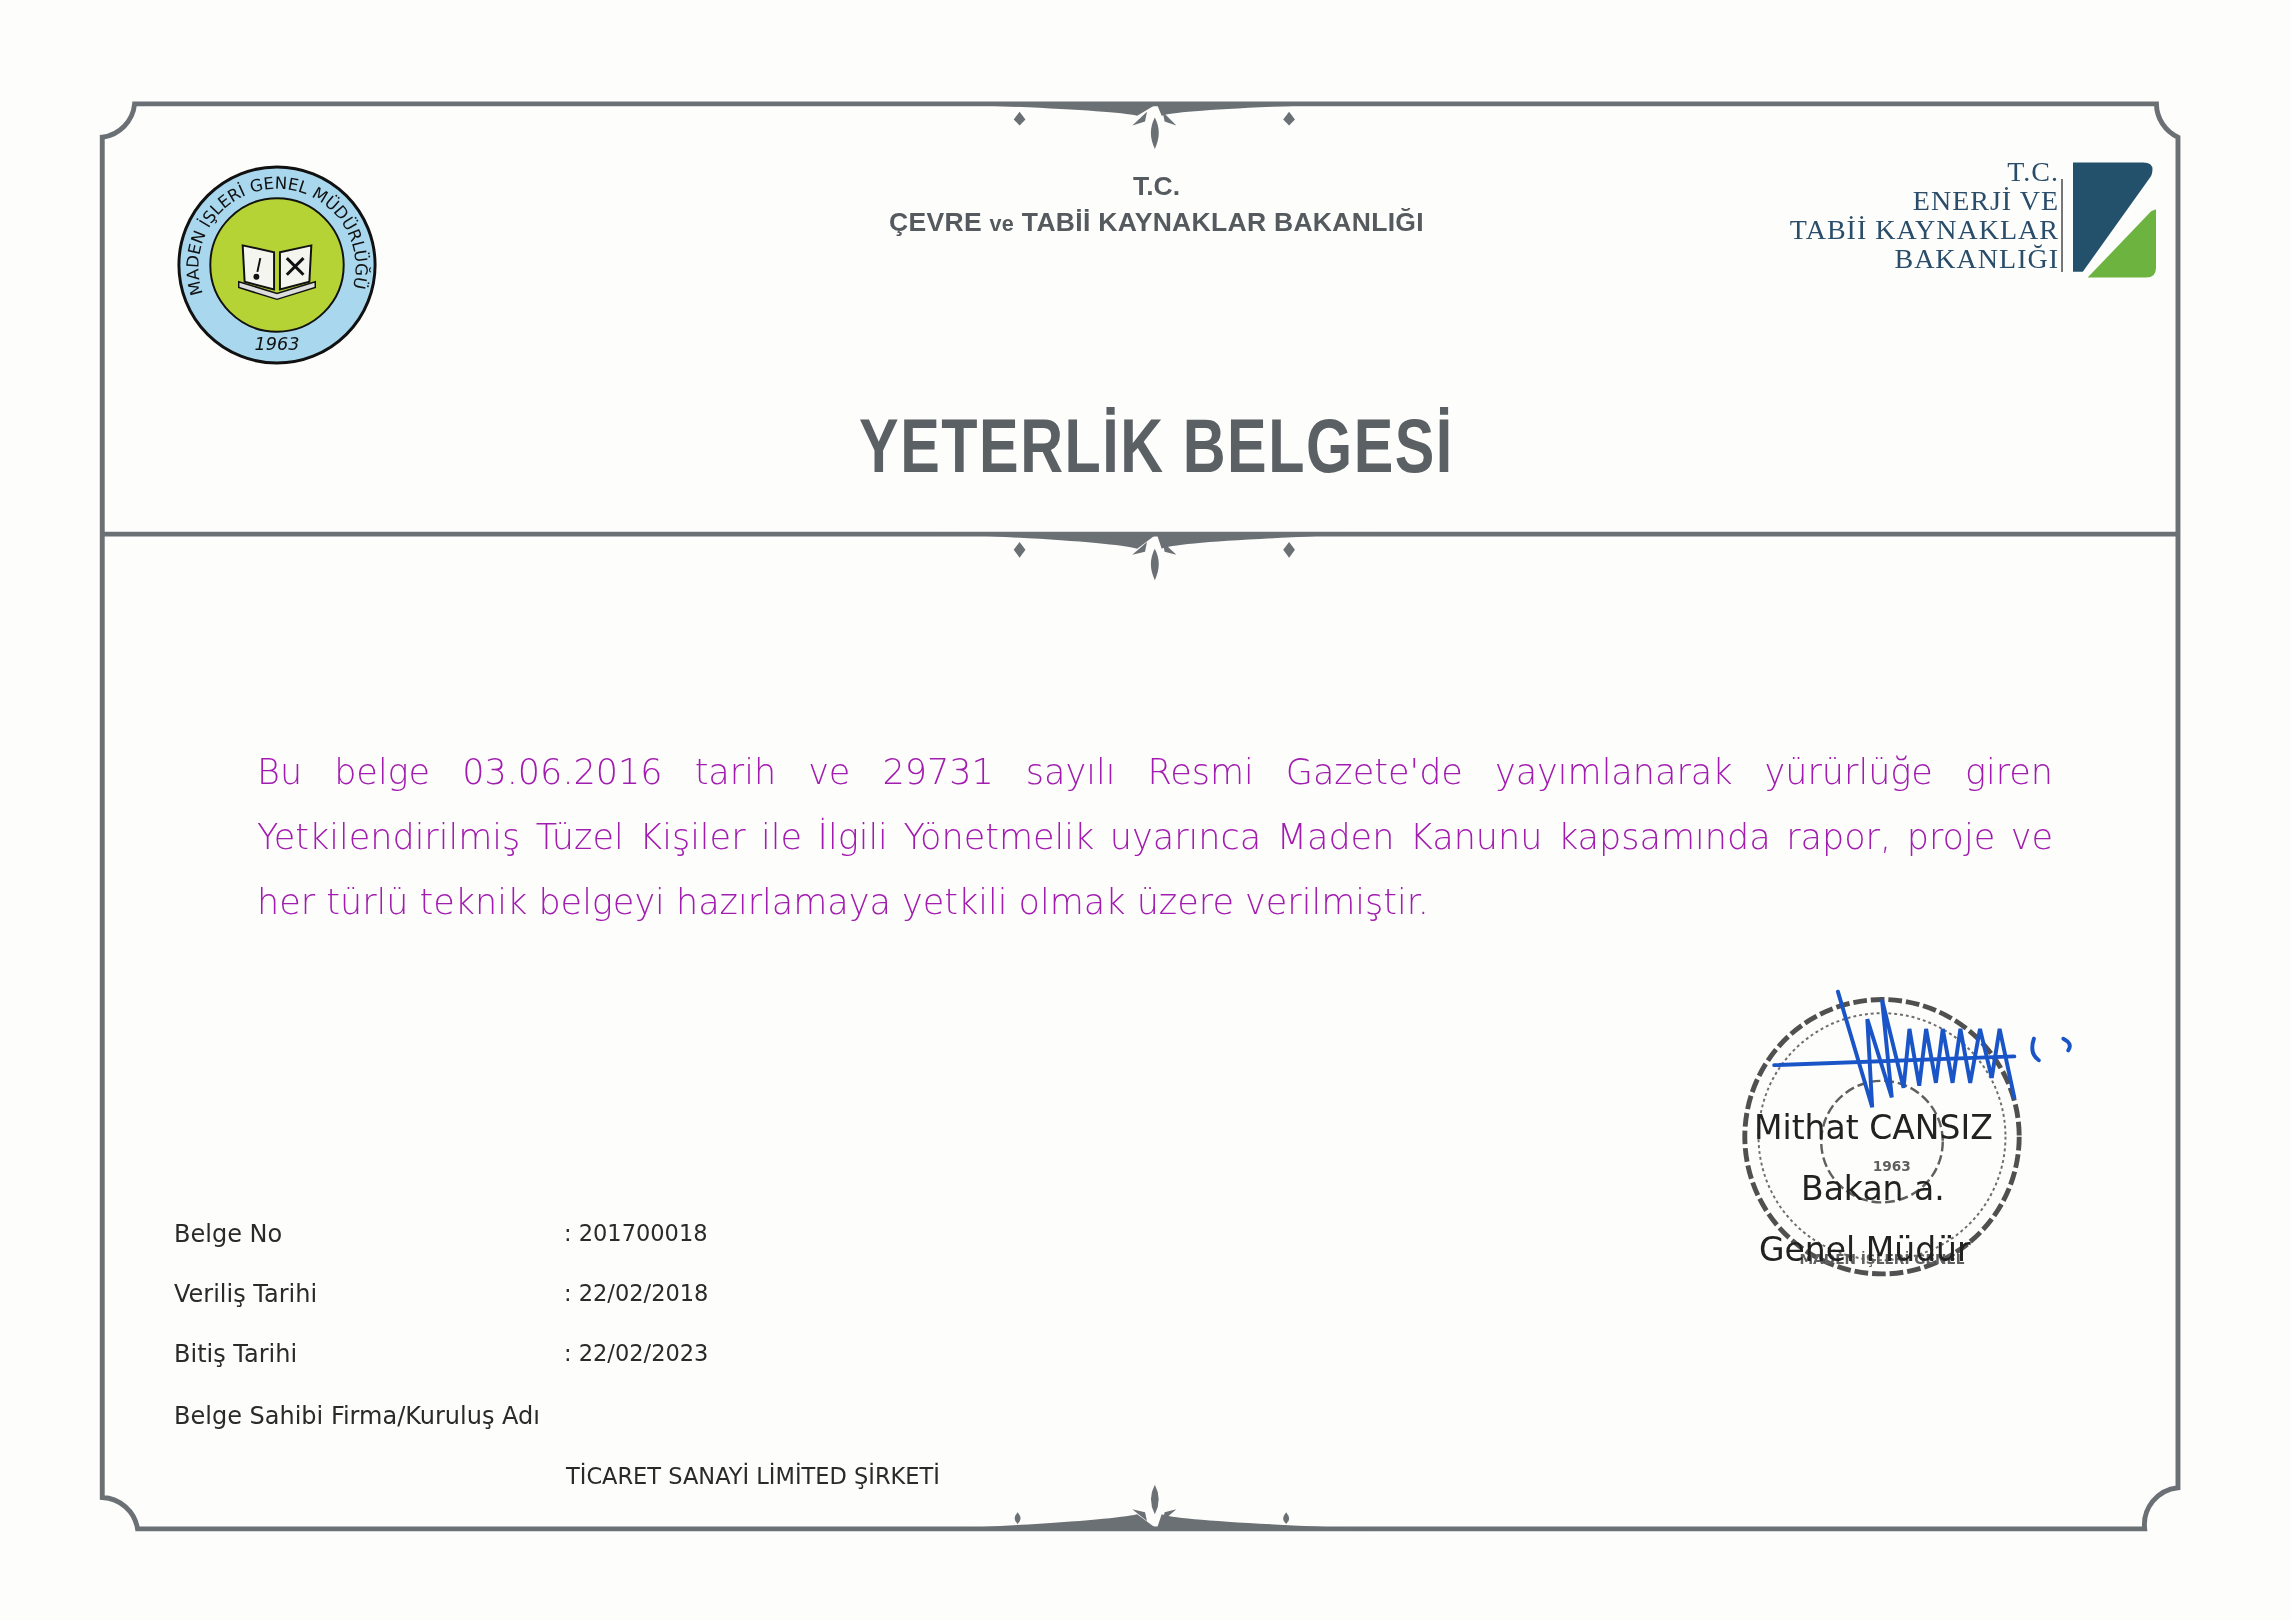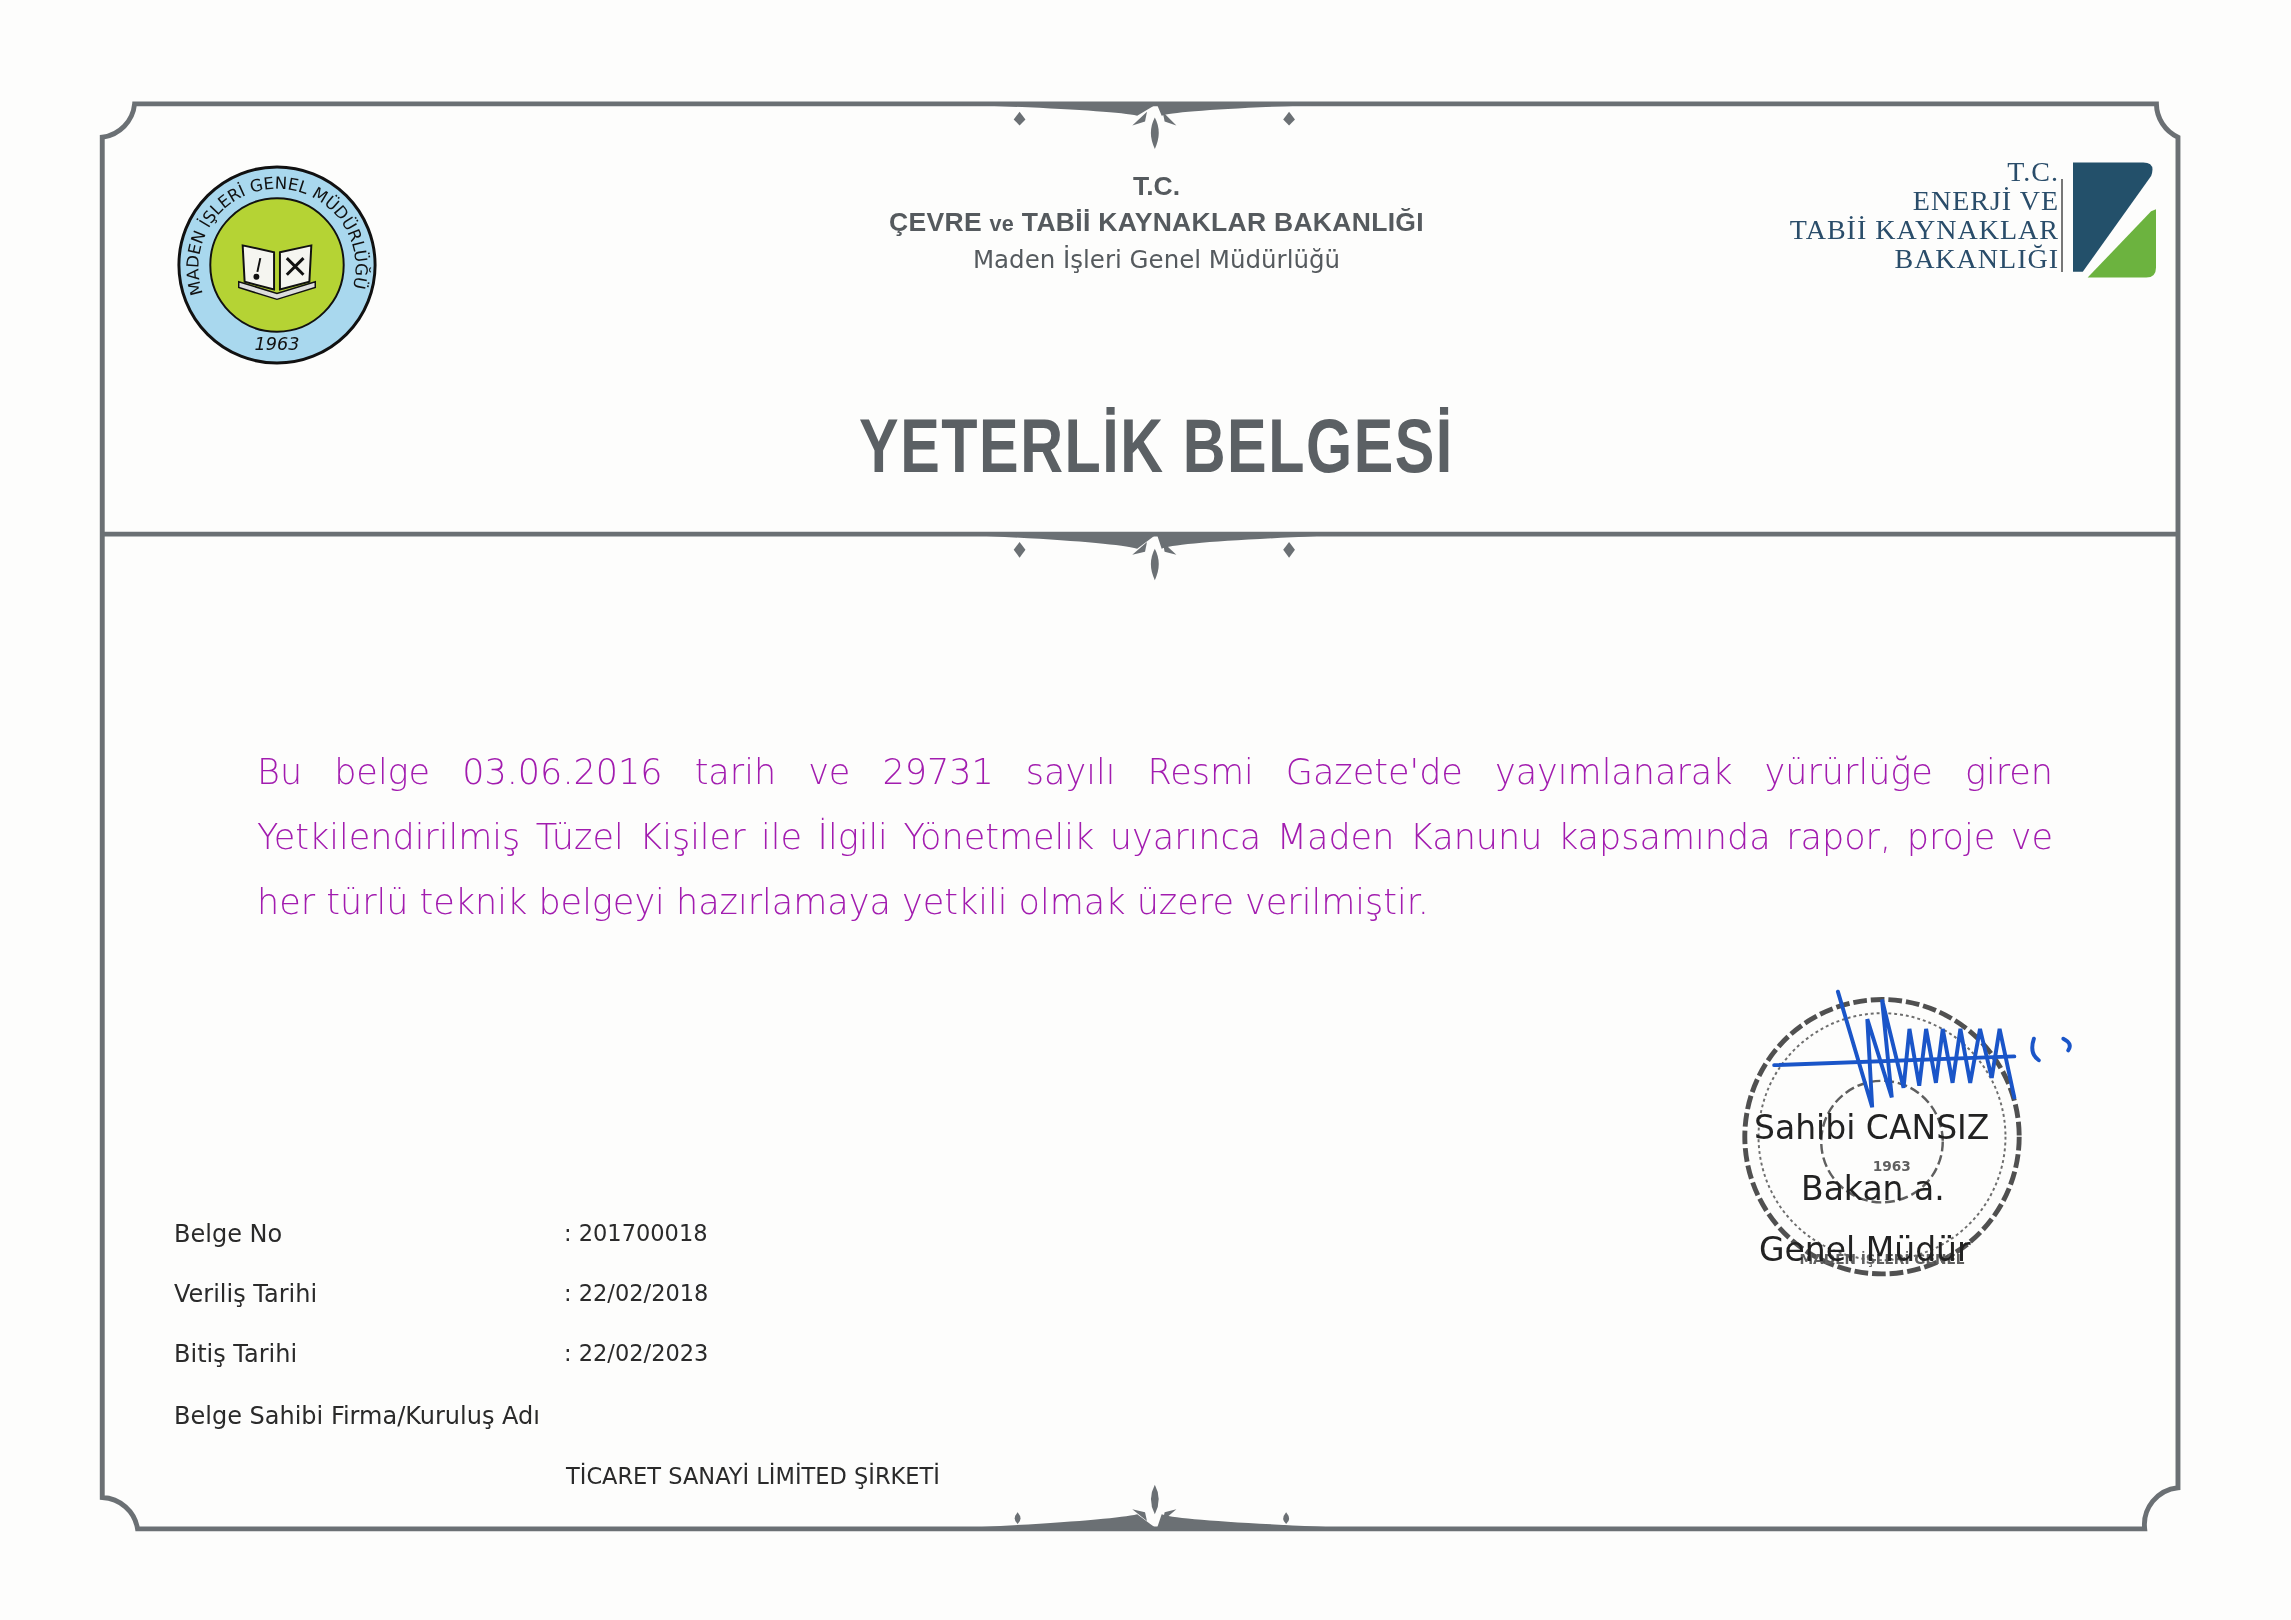--- a/index.html
+++ b/index.html
@@ -102,21 +102,20 @@
   </svg>
 </div>
 
 <div class="abs header-center">
   <div class="hc-tc">T.C.</div>
   <div class="hc-ministry">
     <span>ÇEVRE</span>
     <span class="small">ve</span>
     <span>TABİİ KAYNAKLAR BAKANLIĞI</span>
   </div>
-  <div class="hc-dept">Maden İşleri Genel Müdürlüğü</div>
 </div>
 
 <div class="abs logo-right-text">
   <div>T.C.</div>
   <div>ENERJİ VE</div>
   <div>TABİİ KAYNAKLAR</div>
   <div>BAKANLIĞI</div>
 </div>
 <div class="abs logo-right-bar"></div>
 <div class="abs logo-right-mark">
@@ -160,16 +159,16 @@
       <text x="160" y="205" text-anchor="middle" font-family="DejaVu Sans, sans-serif" font-size="14" font-weight="bold" fill="#444">1963</text>
     </g>
     <g fill="none" stroke="#1a55c8" stroke-width="4" stroke-linecap="round">
       <path d="M40,97 L285,88"></path>
       <path d="M105,22 L140,140 L135,50 L160,130 L150,30 L172,120 L178,60 L188,118 L195,60 L205,115 L212,60 L222,115 L230,60 L240,115 L250,60 L262,110 L270,60 L285,130"></path>
       <path d="M305,70 Q300,85 310,92"></path>
       <path d="M335,70 Q345,75 340,82"></path>
     </g>
   </svg>
 </div>
-<div class="abs sig-name">Sahibi CANSIZ</div>
+<div class="abs sig-name">Mithat CANSIZ</div>
 <div class="abs sig-on-behalf">Bakan a.</div>
 <div class="abs sig-title">Genel Müdür</div>
 
 
 </body></html>

